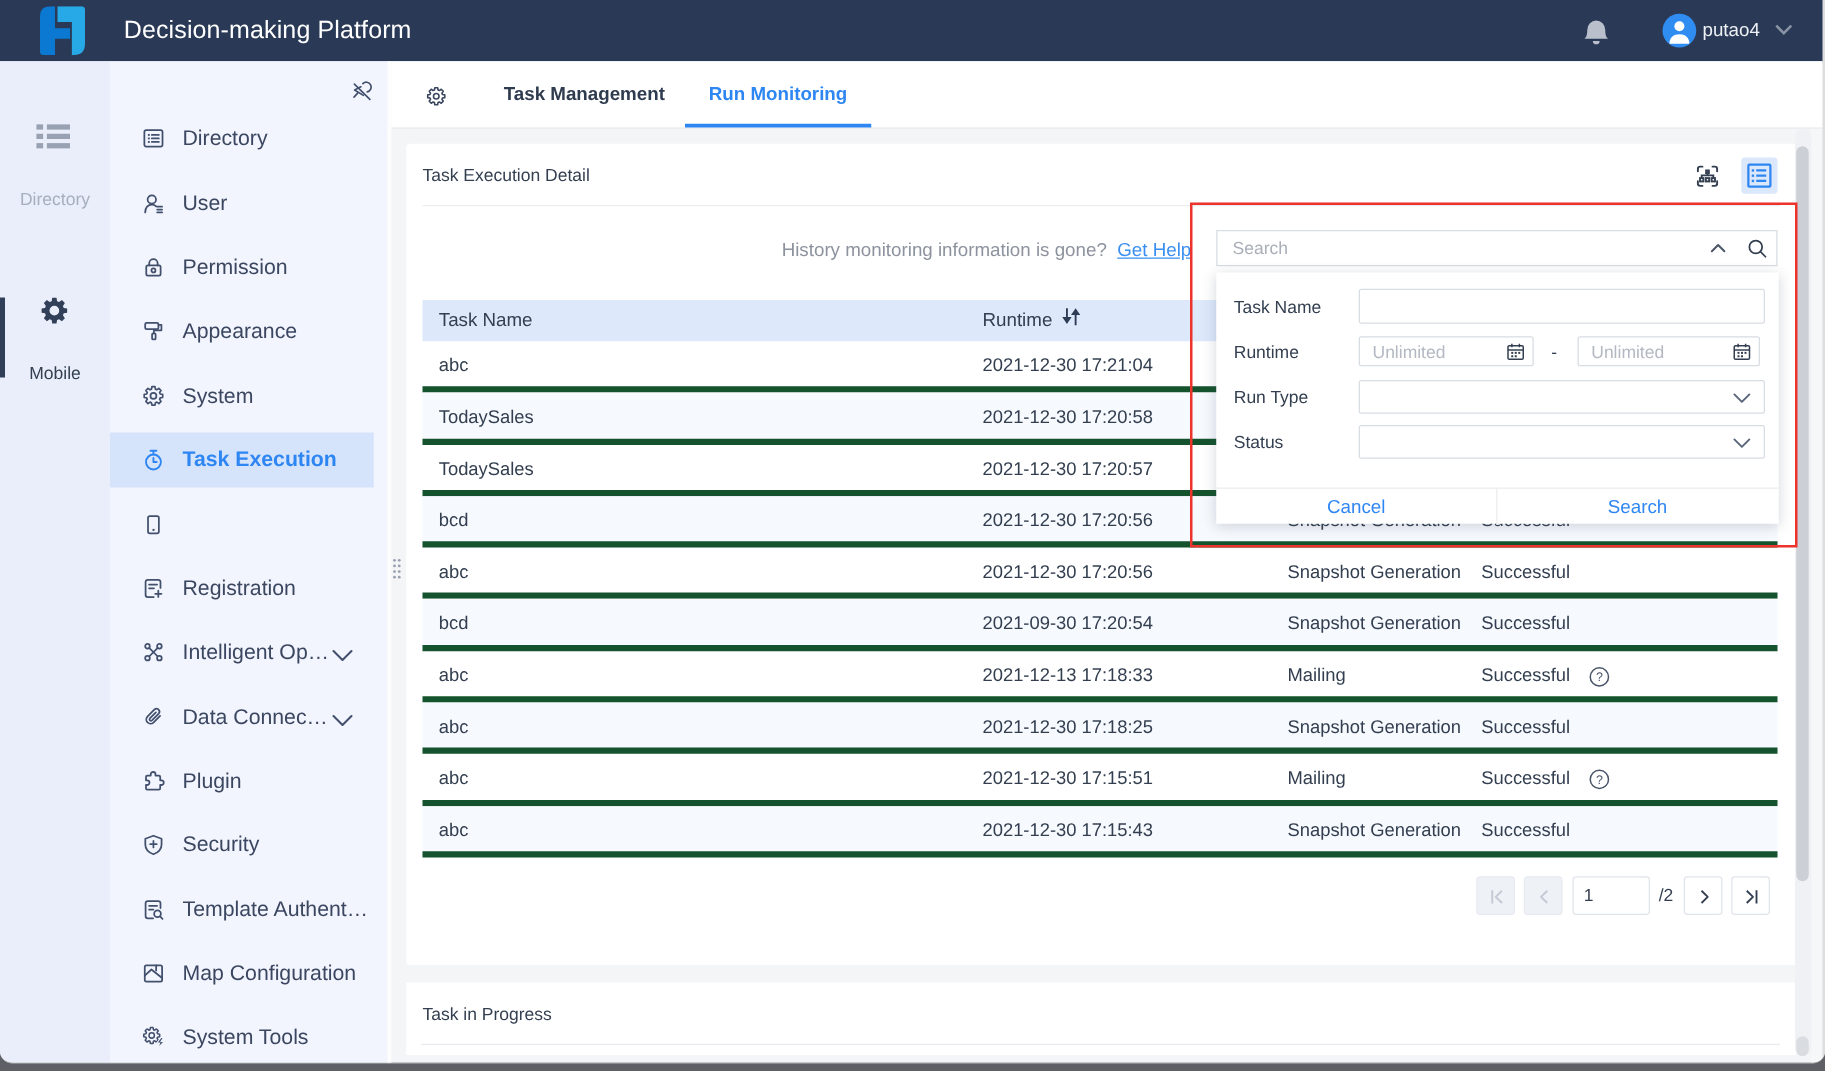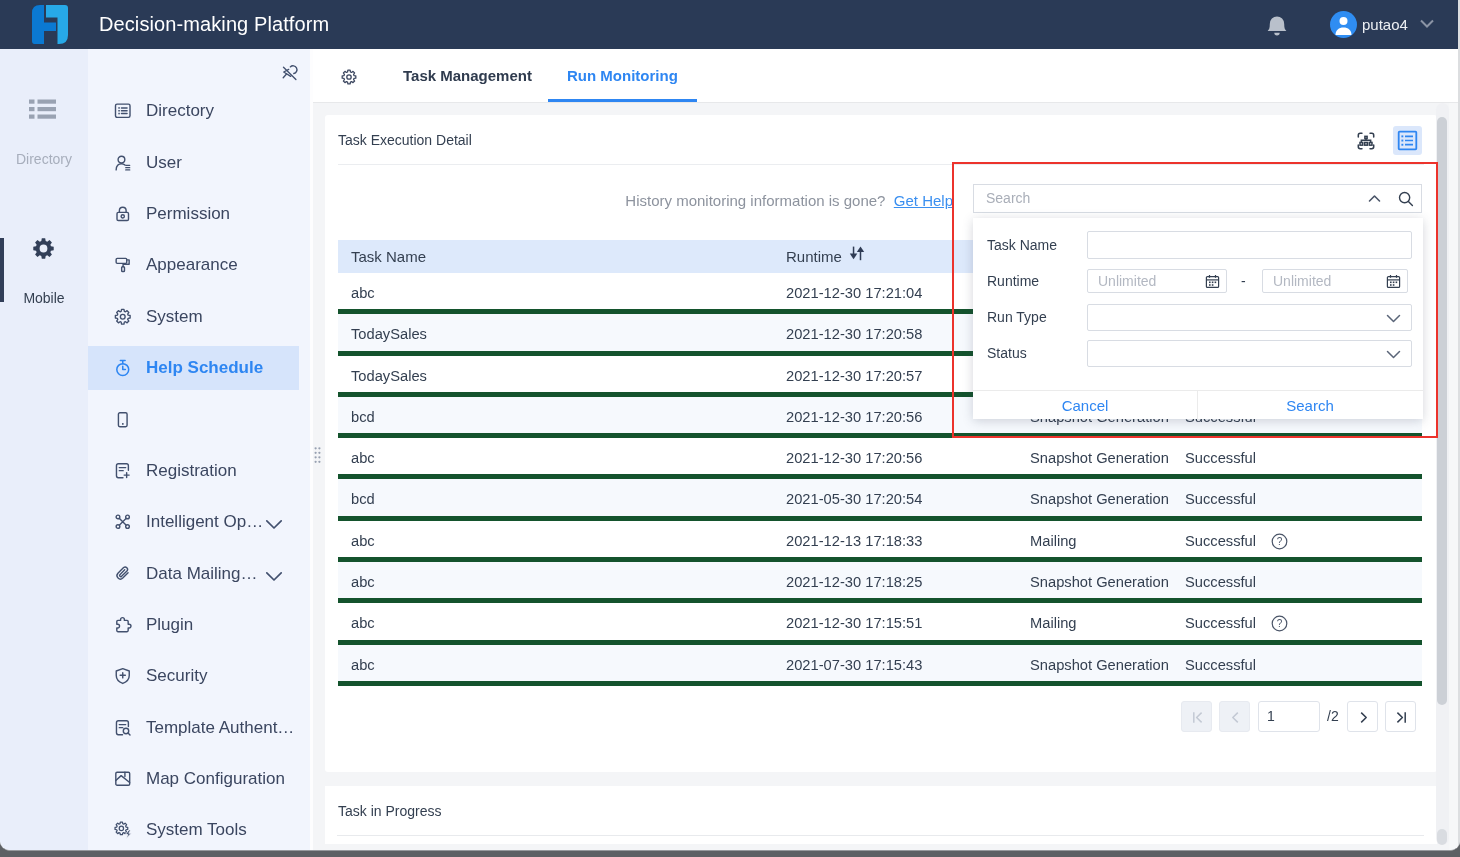--- a/index.html
+++ b/index.html
@@ -234,21 +234,21 @@
           <span class="td4">Successful</span>
         </div>
         <div class="trow">
           <span class="td1">abc</span>
           <span class="td2">2021-12-30 17:20:56</span>
           <span class="td3">Snapshot Generation</span>
           <span class="td4">Successful</span>
         </div>
         <div class="trow alt">
           <span class="td1">bcd</span>
-          <span class="td2">2021-05-30 17:20:54</span>
+          <span class="td2">2021-09-30 17:20:54</span>
           <span class="td3">Snapshot Generation</span>
           <span class="td4">Successful</span>
         </div>
         <div class="trow">
           <span class="td1">abc</span>
           <span class="td2">2021-12-13 17:18:33</span>
           <span class="td3">Mailing</span>
           <span class="td4">Successful</span>
           <svg class="qm" width="17" height="17" viewBox="0 0 17 17">
             <circle cx="8.5" cy="8.5" r="7.3" fill="none" stroke="#4a5568" stroke-width="1.2"></circle>
@@ -266,21 +266,21 @@
           <span class="td2">2021-12-30 17:15:51</span>
           <span class="td3">Mailing</span>
           <span class="td4">Successful</span>
           <svg class="qm" width="17" height="17" viewBox="0 0 17 17">
             <circle cx="8.5" cy="8.5" r="7.3" fill="none" stroke="#4a5568" stroke-width="1.2"></circle>
             <text x="8.5" y="12" font-size="10" fill="#4a5568" text-anchor="middle" font-family="Liberation Sans">?</text>
           </svg>
         </div>
         <div class="trow alt">
           <span class="td1">abc</span>
-          <span class="td2">2021-07-30 17:15:43</span>
+          <span class="td2">2021-12-30 17:15:43</span>
           <span class="td3">Snapshot Generation</span>
           <span class="td4">Successful</span>
         </div>
       </div>
     <div id="pager">
       <div class="pbtn dis" style="left:0">
         <svg width="19" height="19" viewBox="0 0 19 19">
             <g fill="none" stroke="#c3c9d4" stroke-width="1.5" stroke-linejoin="round">
               <path d="M5.8 4.2 V14.8"></path>
               <path d="M13.6 4.6 L8.6 9.5 L13.6 14.4"></path>
@@ -456,21 +456,21 @@
     <span class="lb">System</span>
   </div>
 <div class="mitem sel" style="top: 346px; z-index: 4;">
     <svg class="ic" width="19.5" height="19.5" viewBox="0 0 18 18">
       <g fill="none" stroke="#2e86f2" stroke-width="1.4" stroke-linecap="round" stroke-linejoin="round">
         <circle cx="9" cy="10.7" r="5.5"></circle>
         <path d="M6.8 2.4 H11.2 M9 2.4 V5.2"></path>
         <path d="M9 7.7 V10.7 H11.4"></path>
       </g>
     </svg>
-    <span class="lb">Help Schedule</span>
+    <span class="lb">Task Execution</span>
   </div>
 <div class="mitem" style="top: 398px; z-index: 4;">
     <svg class="ic" width="19.5" height="19.5" viewBox="0 0 18 18">
       <g fill="none" stroke="#42506e" stroke-width="1.3" stroke-linecap="round" stroke-linejoin="round">
         <rect x="5" y="2.6" width="8" height="12.8" rx="1.3"></rect>
       </g>
       <rect x="8.3" y="12.1" width="1.5" height="1.5" fill="#42506e"></rect>
     </svg>
   </div>
 <div class="mitem" style="top: 449px; z-index: 4;">
@@ -497,21 +497,21 @@
     <svg class="mchev" style="left:176px" width="20" height="12" viewBox="0 0 16 10">
       <path d="M2 1.5 L8 7.5 L14 1.5" fill="none" stroke="#42506e" stroke-width="1.4" stroke-linecap="round" stroke-linejoin="round"></path>
     </svg>
   </div>
 <div class="mitem" style="top: 552px; z-index: 4;">
     <svg class="ic" width="19.5" height="19.5" viewBox="0 0 18 18">
       <g fill="none" stroke="#42506e" stroke-width="1.3" stroke-linecap="round" stroke-linejoin="round">
         <path d="M13.9 8.1 L9 13 a3.15 3.15 0 0 1 -4.45 -4.45 L9.8 3.3 a2.2 2.2 0 0 1 3.1 3.1 l-5 5 a1.1 1.1 0 0 1 -1.55 -1.55 L10.8 5.4"></path>
       </g>
     </svg>
-    <span class="lb">Data Mailing…</span>
+    <span class="lb">Data Connec…</span>
     <svg class="mchev" style="left:176px" width="20" height="12" viewBox="0 0 16 10">
       <path d="M2 1.5 L8 7.5 L14 1.5" fill="none" stroke="#42506e" stroke-width="1.4" stroke-linecap="round" stroke-linejoin="round"></path>
     </svg>
   </div>
 <div class="mitem" style="top: 603px; z-index: 4;">
     <svg class="ic" width="19.5" height="19.5" viewBox="0 0 18 18">
       <g fill="none" stroke="#42506e" stroke-width="1.3" stroke-linecap="round" stroke-linejoin="round">
         <path d="M6.3 15.4 H4.5 q-1 0-1-1 v-2.4 h0.8 a1.75 1.75 0 0 0 0 -3.5 H3.5 V6 q0-1 1-1 h2.5 v-0.85 a1.75 1.75 0 0 1 3.5 0 V5 H13 q1 0 1 1 v2.5 h0.85 a1.75 1.75 0 0 1 0 3.5 H14 v2.4 q0 1-1 1 z"></path>
       </g>
     </svg>

